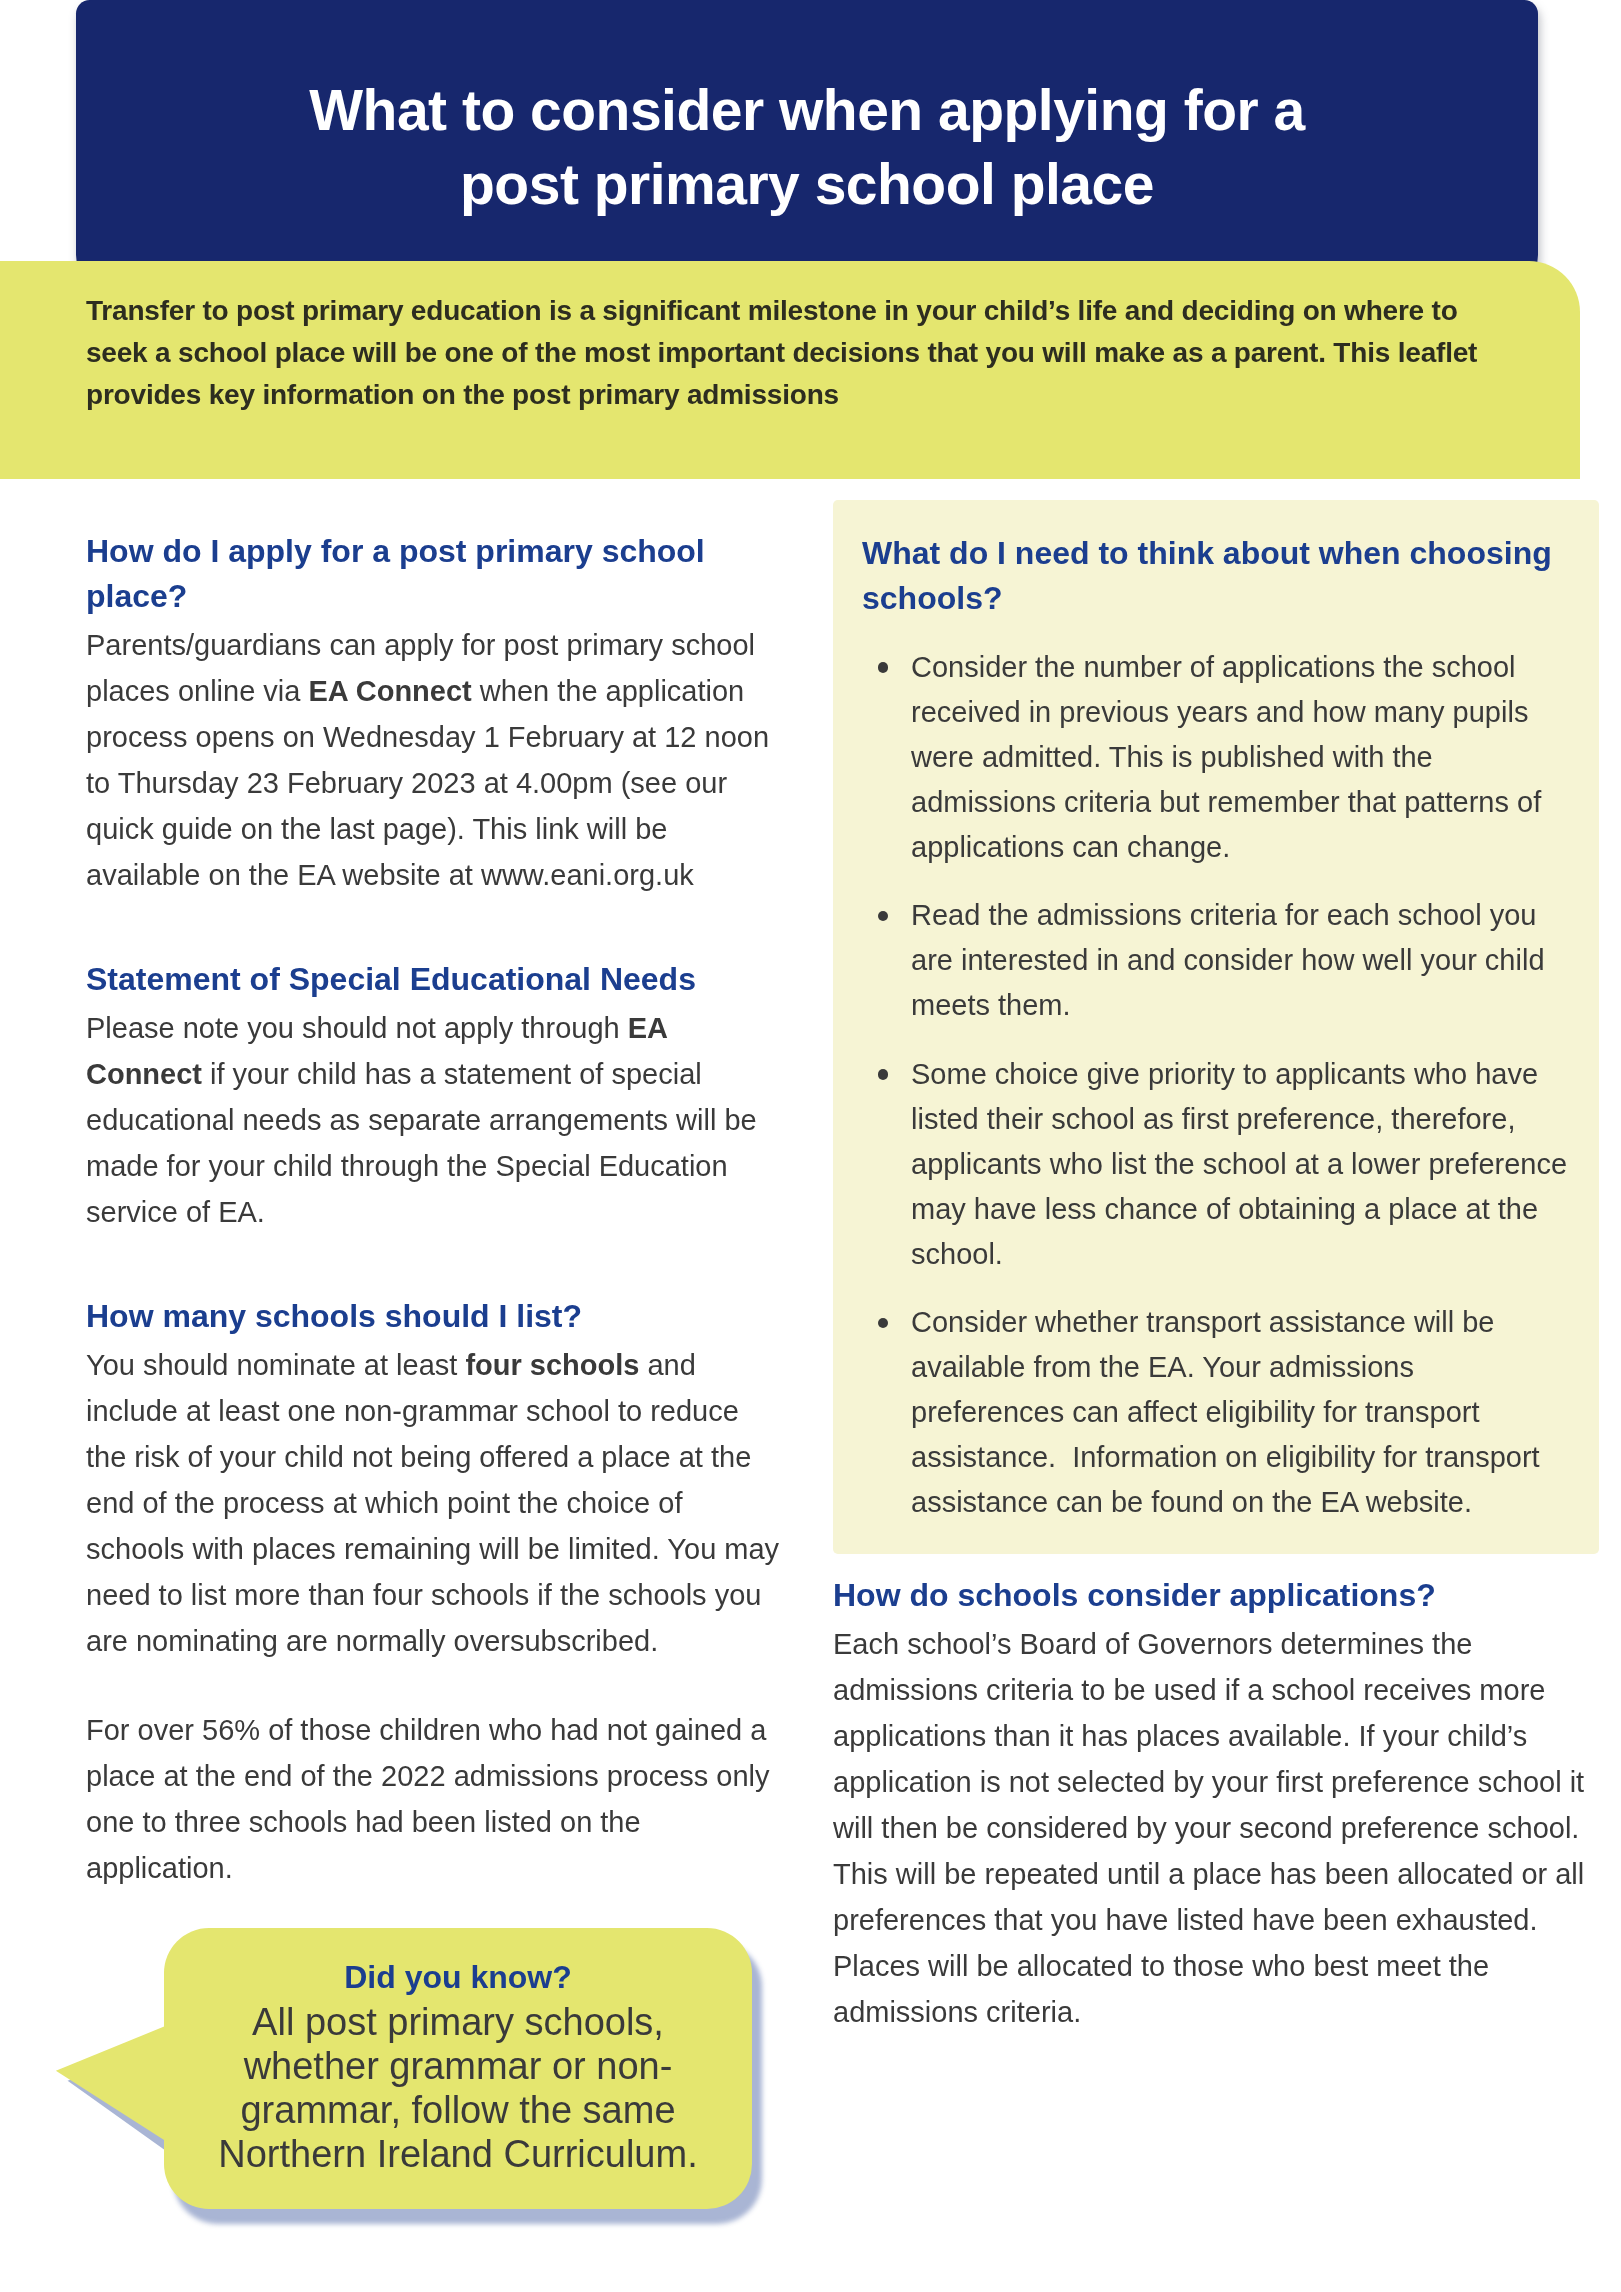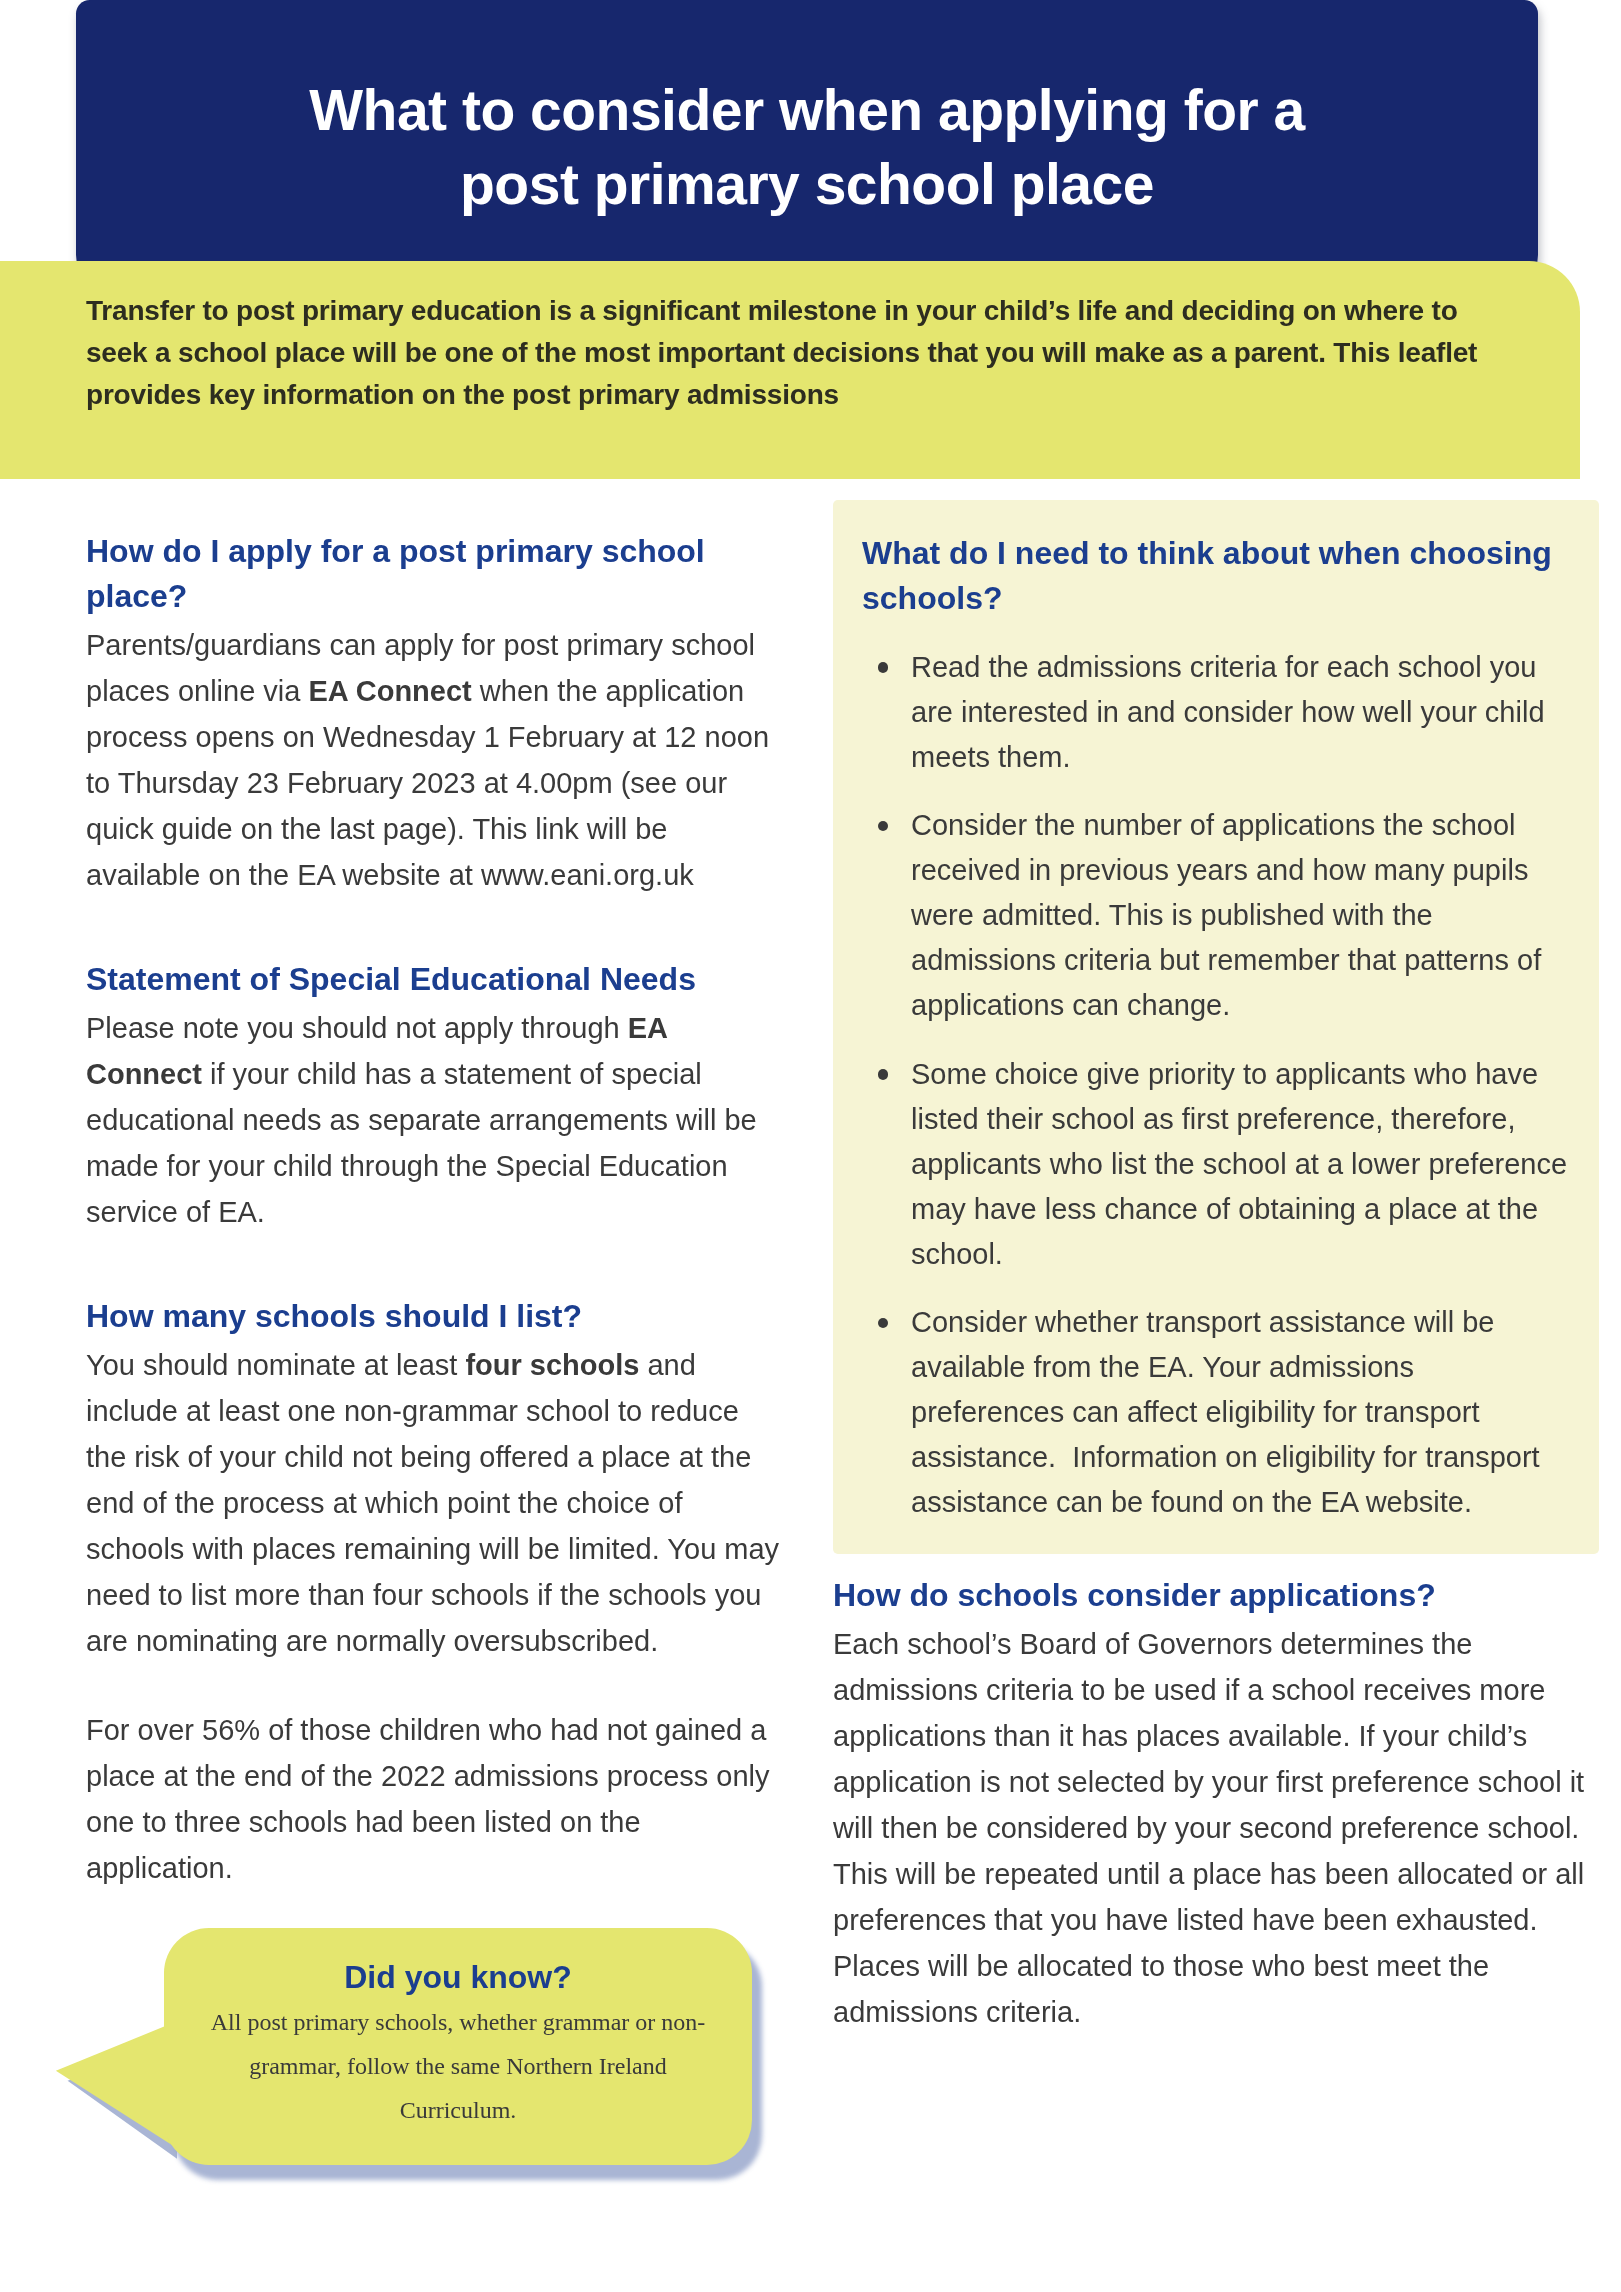--- a/index.html
+++ b/index.html
@@ -56,21 +56,21 @@
   }
   .consider-section{margin-top:19px;}
   
   .bubble-wrap{position:relative;margin:37px 0 0 78px;width:588px;}
   .bubble{
     position:relative;z-index:2;background:var(--band-yellow);border-radius:45px;
     padding:27.4px 31px 33px;text-align:center;box-sizing:border-box;
     box-shadow:9.8px 14.7px 4.9px var(--bubble-shadow-t);
   }
   .bubble-heading{color:var(--heading-blue);font-weight:700;font-size:32px;line-height:45px;}
-  .bubble-body{font-size:24px;line-height:44px;color:var(--body-text);font-family:Liberation Serif, serif;}
+  .bubble-body{font-size:38px;line-height:44px;color:var(--body-text);}
   .bubble-tail{position:absolute;left:-114px;top:80px;width:127px;height:157px;z-index:1;}
   .u{}
 </style>
 </head>
 <body>
 
 <div class="page">
 
   <div class="header-banner">
     <div class="title-line">What to consider when applying for a</div>
@@ -116,22 +116,22 @@
         </div>
       </div>
 
     </div>
 
     <div class="col-right">
 
       <div class="think-box">
         <div class="section-heading">What do I need to think about when choosing schools?</div>
         <ul class="bullet-list">
+          <li class="bullet-item">Consider the number of applications the school received in previous years and how many pupils were admitted. This is published with the admissions criteria but remember that patterns of applications can change.</li>
           <li class="bullet-item">Read the admissions criteria for each school you are interested in and consider how well your child meets them.</li>
-          <li class="bullet-item">Consider the number of applications the school received in previous years and how many pupils were admitted. This is published with the admissions criteria but remember that patterns of applications can change.</li>
           <li class="bullet-item">Some choice give priority to applicants who have listed their school as first preference, therefore, applicants who list the school at a lower preference may have less chance of obtaining a place at the school.</li>
           <li class="bullet-item">Consider whether transport assistance will be available from the EA. Your admissions preferences can affect eligibility for transport assistance.  Information on eligibility for transport assistance can be found on the EA website.</li>
         </ul>
       </div>
 
       <div class="consider-section">
         <div class="section-heading">How do schools consider applications?</div>
         <p class="body-text">Each school’s Board of Governors determines the admissions criteria to be used if a school receives more applications than it has places available. If your child’s application is not selected by your first preference school it will then be considered by your second preference school. This will be repeated until a place has been allocated or all preferences that you have listed have been exhausted. Places will be allocated to those who best meet the admissions criteria.</p>
       </div>
 

